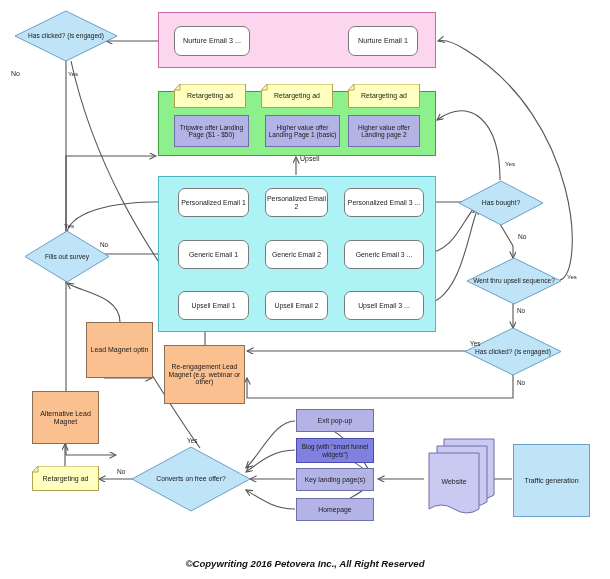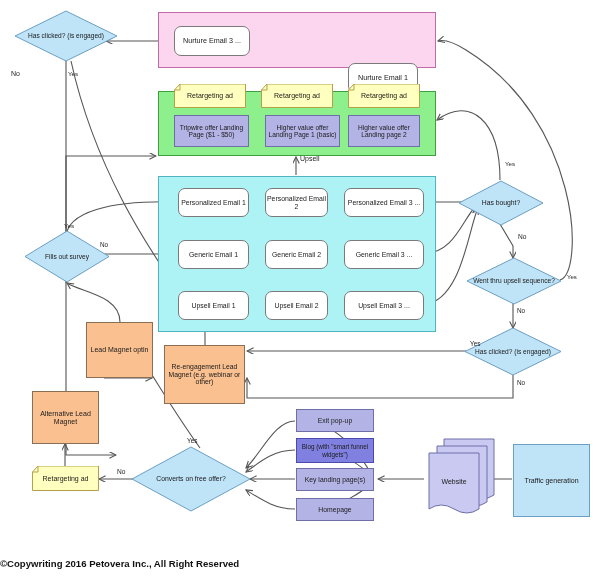--- a/index.html
+++ b/index.html
@@ -19,21 +19,21 @@
   .band-cyan{background:#adf3f6;border:1px solid #4fb5bf;}
   .diamond{position:absolute;display:flex;align-items:center;justify-content:center;text-align:center;}
   .diamond > .dlabel{position:relative;z-index:2;color:#1a1a1a;line-height:1.12;padding:0 4px;}
   .diamond .dshape{position:absolute;left:0;top:0;width:100%;height:100%;}
   .note{position:absolute;}
   .note .nlabel{position:absolute;left:0;top:0;width:100%;height:100%;display:flex;
                 align-items:center;justify-content:center;text-align:center;line-height:1.12;
                 color:#1a1a1a;z-index:2;}
   .stackdoc{position:absolute;}
   .edgelabel{position:absolute;color:#222;white-space:nowrap;}
-  .copyright{position:absolute;width:100%;color:#111;font-weight:bold;}
+  .copyright{position:absolute;width:100%;text-align:center;color:#111;font-weight:bold;font-style:italic;}
 </style>
 </head>
 <body>
 
 <div id="stage">
 
   <svg id="wires" viewBox="0 0 610 579">
     <defs>
       <marker id="ar" markerWidth="7" markerHeight="7" refX="6" refY="3" orient="auto">
         <path d="M0,0 L6,3 L0,6" fill="none" stroke="#555" stroke-width="1"></path>
@@ -120,21 +120,21 @@
     </g>
   </svg>
 
   <div class="band band-pink" style="left:158px;top:12px;width:278px;height:56px;"></div>
   <div class="band band-green" style="left:158px;top:91px;width:278px;height:65px;"></div>
   <div class="band band-cyan" style="left:158px;top:176px;width:278px;height:156px;"></div>
 
   <div class="node rnd" style="left:174px;top:26px;width:76px;height:30px;font-size:7.2px;">
     <span>Nurture Email 3 ...</span>
   </div>
-  <div class="node rnd" style="left:348px;top:26px;width:70px;height:30px;font-size:7.2px;margin-top:37px;">
+  <div class="node rnd" style="left:348px;top:26px;width:70px;height:30px;font-size:7.2px;">
     <span>Nurture Email 1</span>
   </div>
 
   <div class="note" style="left:174px;top:84px;width:72px;height:24px;">
     <svg width="72" height="24" viewBox="0 0 72 24">
       <path d="M6,0 H71.5 V23.5 H0.5 V6 Z" fill="#ffffbf" stroke="#b3a14a" stroke-width="1"></path>
       <path d="M6,0 L6,6 L0.5,6" fill="none" stroke="#b3a14a" stroke-width="1"></path>
     </svg>
     <span class="nlabel" style="font-size:7px;">Retargeting ad</span>
   </div>

